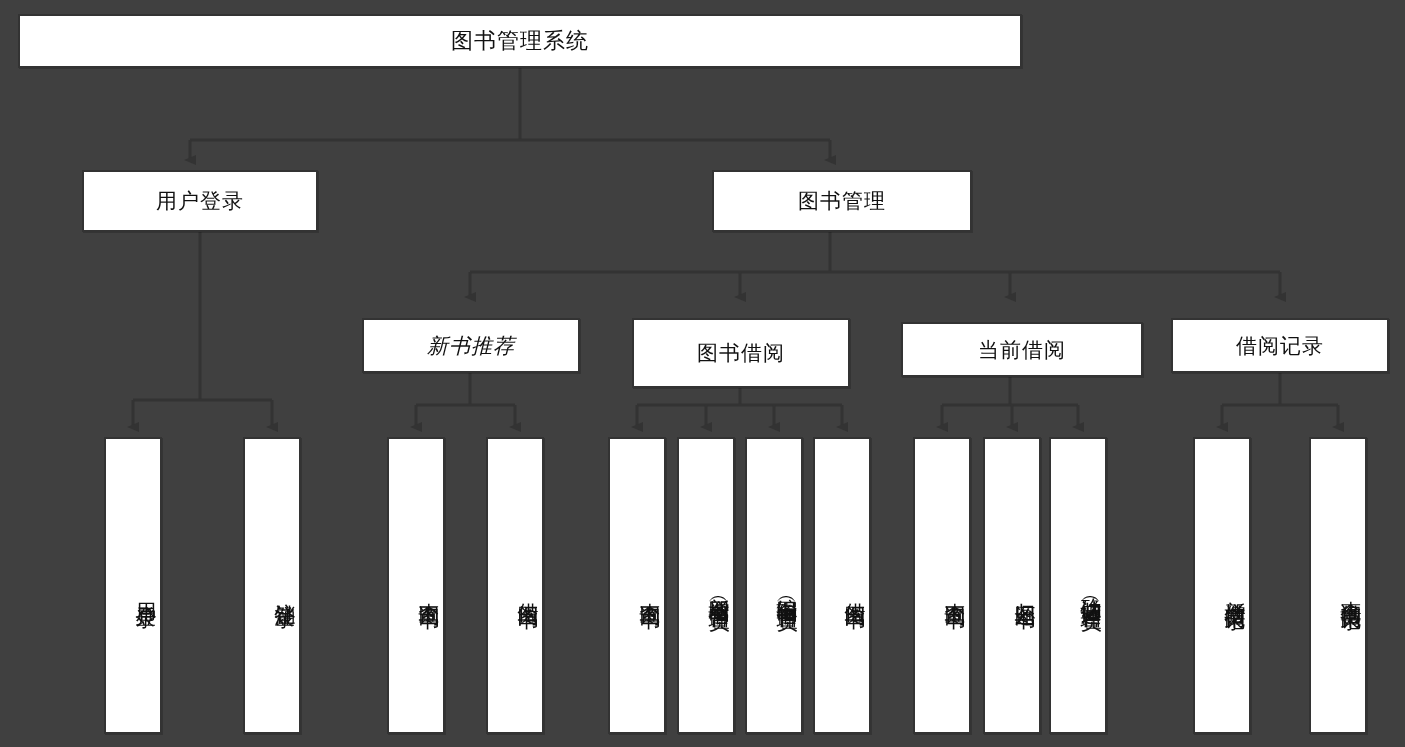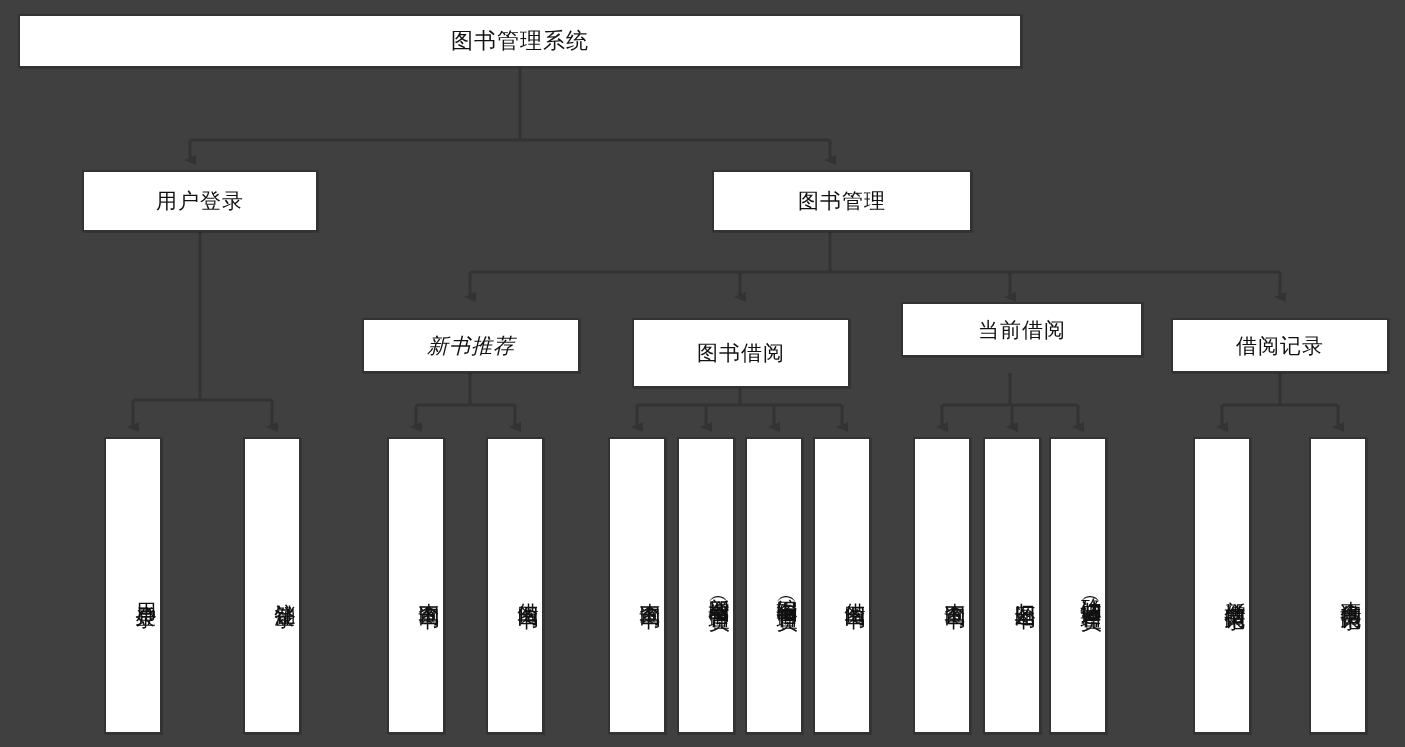--- a/index.html
+++ b/index.html
@@ -136,21 +136,21 @@
   <div class="node horiz" style="left:712px; top:170px; width:260px; height:62px;">
     <span>图书管理</span>
   </div>
 
   <div class="node horiz" style="left:362px; top:318px; width:218px; height:55px;font-style:italic;">
     <span>新书推荐</span>
   </div>
   <div class="node horiz" style="left:632px; top:318px; width:218px; height:70px;">
     <span>图书借阅</span>
   </div>
-  <div class="node horiz" style="left:901px; top:302px; width:242px; height:55px;">
+  <div class="node horiz" style="left:901px; top:322px; width:242px; height:55px;">
     <span>当前借阅</span>
   </div>
   <div class="node horiz" style="left:1171px; top:318px; width:218px; height:55px;">
     <span>借阅记录</span>
   </div>
 
   <div class="node leaf" style="left:104px; top:437px; width:58px; height:297px;">
     <span class="vtext">用户登录</span>
   </div>
   <div class="node leaf" style="left:243px; top:437px; width:58px; height:297px;">

